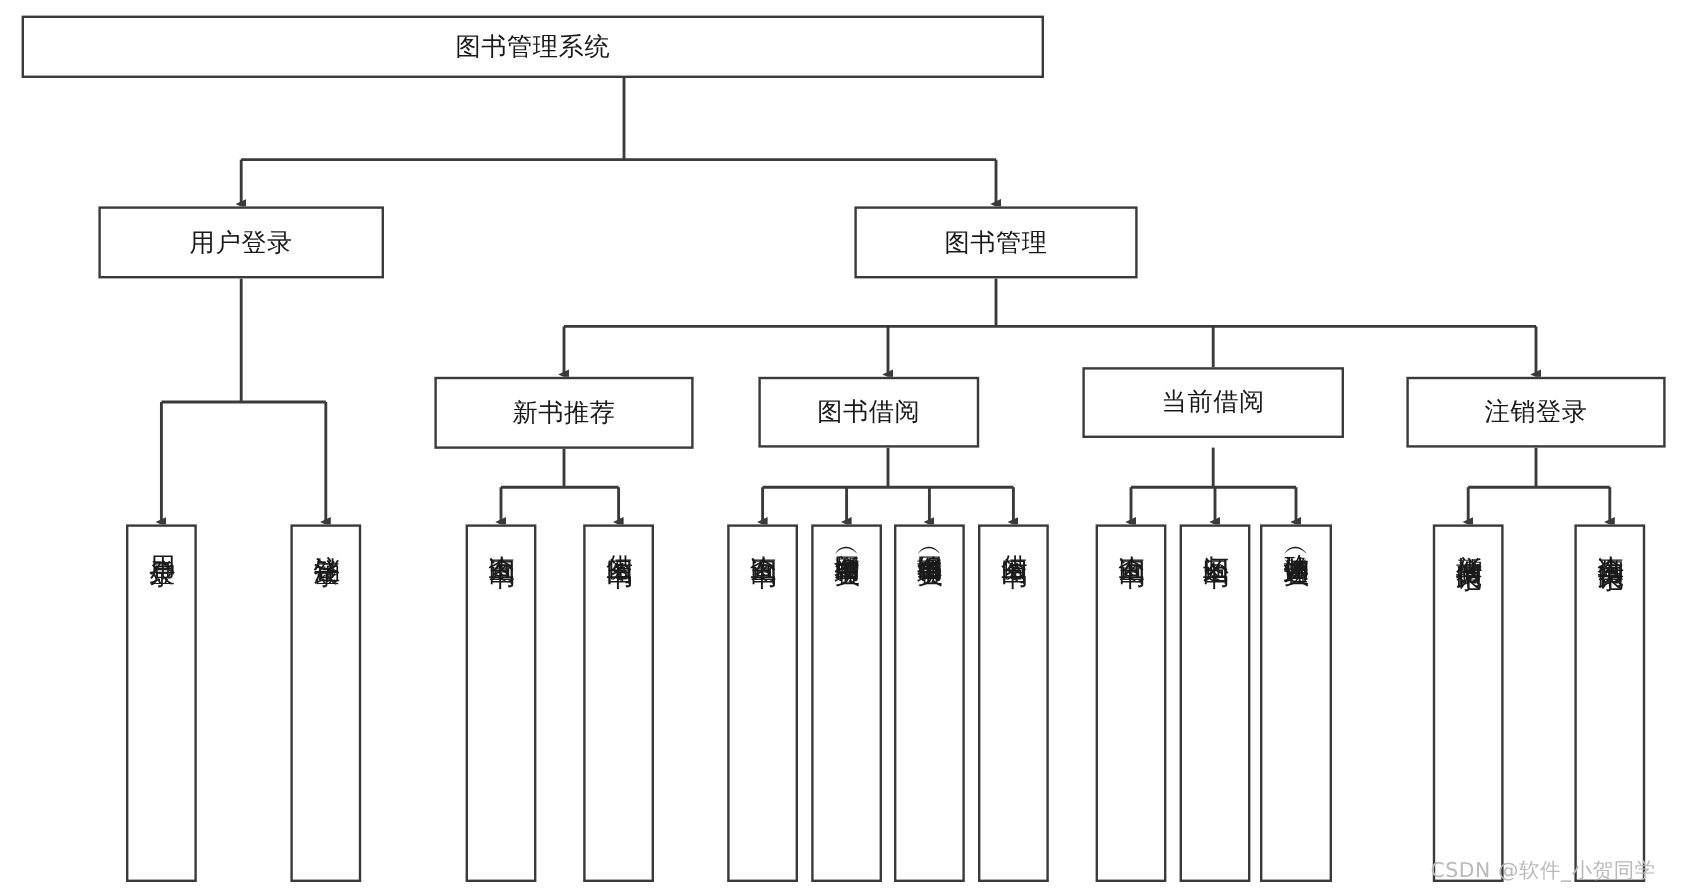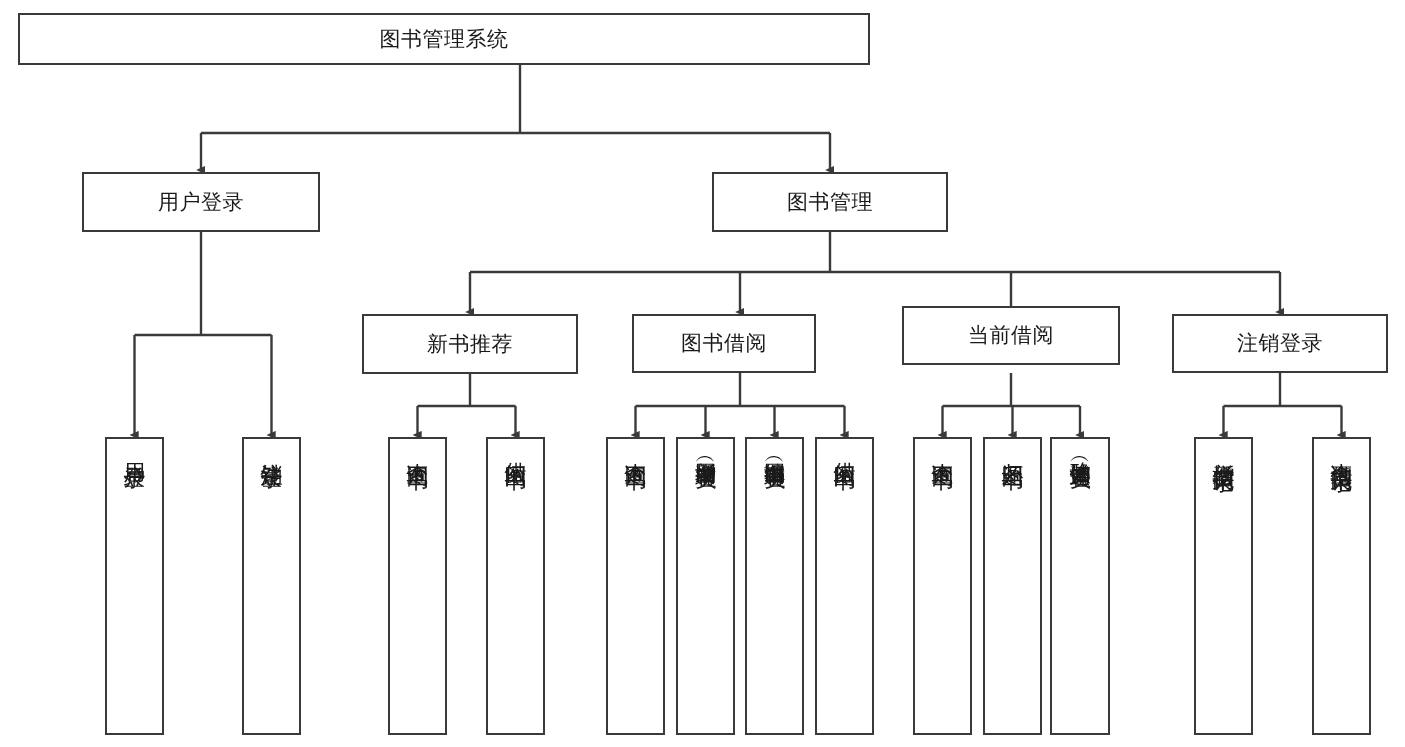--- a/index.html
+++ b/index.html
@@ -171,13 +171,14 @@
         <div class="node-label" style="color: rgb(26, 26, 26);">确认归还（管理员）</div>
       </div>
       <div class="node vertical" style="left: 1194px; top: 437px; width: 59px; height: 298px; border-color: rgb(58, 58, 58); background: rgb(255, 255, 255);">
         <div class="node-label" style="color: rgb(26, 26, 26);">新增借阅记录</div>
       </div>
       <div class="node vertical" style="left: 1312px; top: 437px; width: 59px; height: 298px; border-color: rgb(58, 58, 58); background: rgb(255, 255, 255);">
         <div class="node-label" style="color: rgb(26, 26, 26);">查询借阅记录</div>
       </div>
     </div>
 
+  <div class="watermark" style="left: 1192px; top: 714px;">CSDN @软件_小贺同学</div>
 </div>
 
 </body></html>

